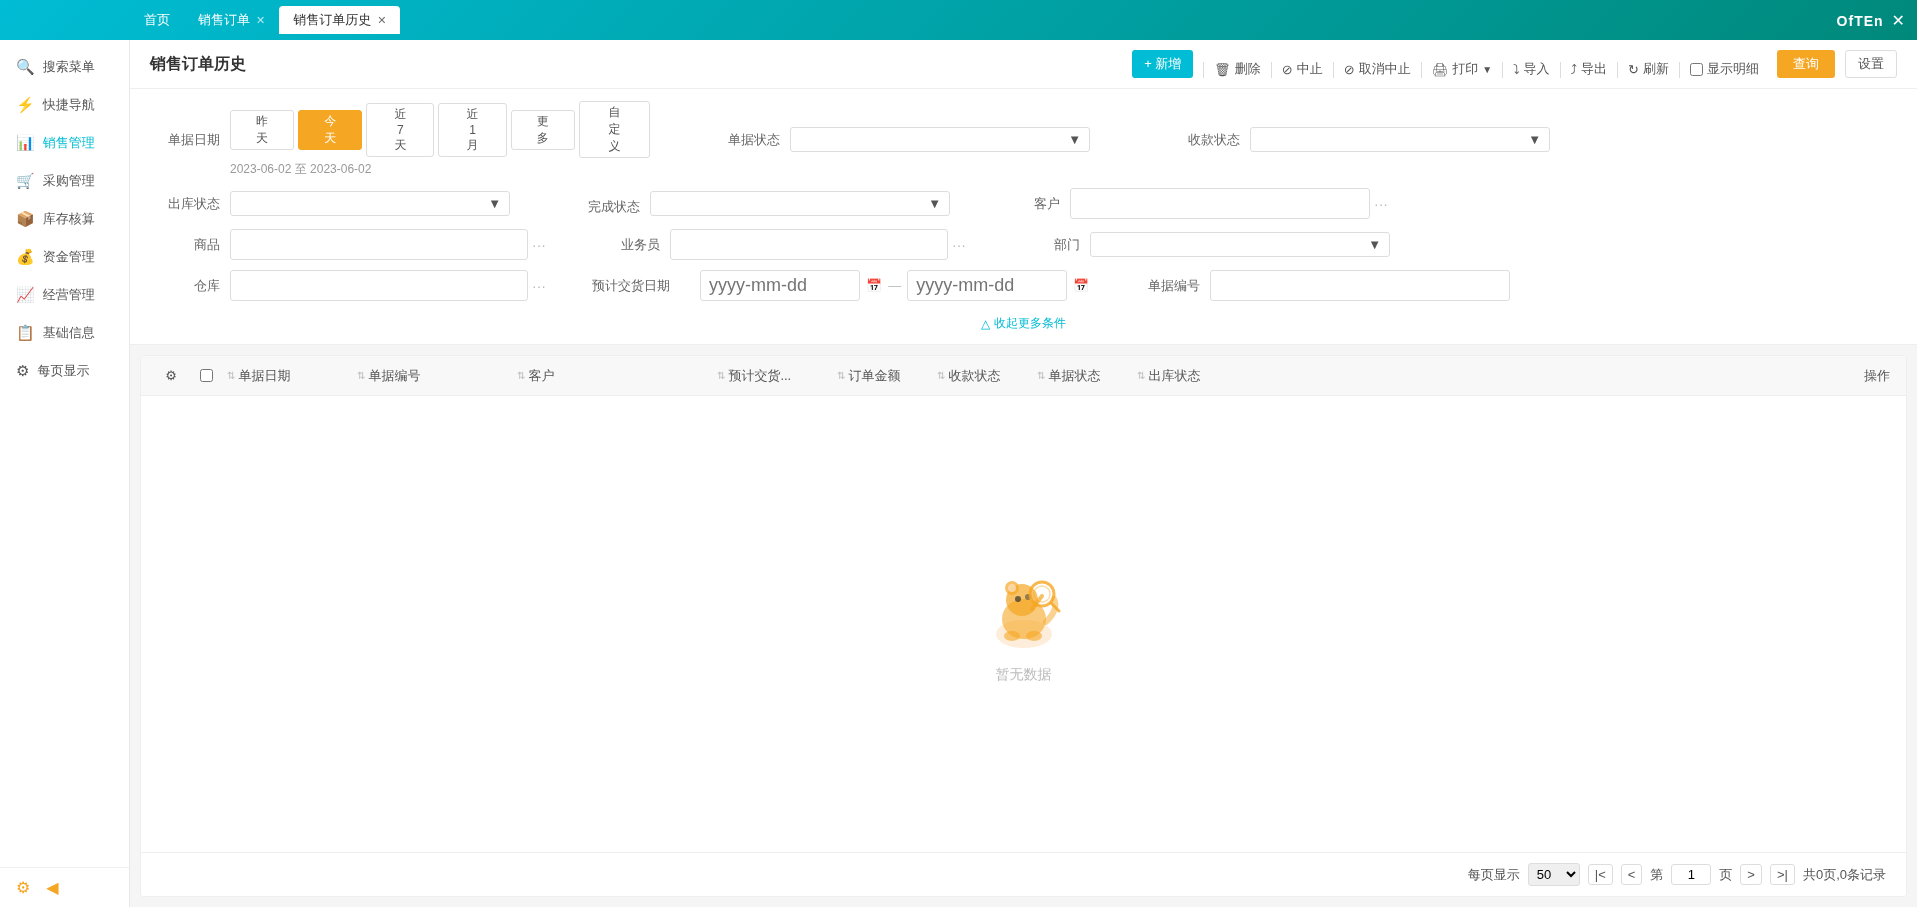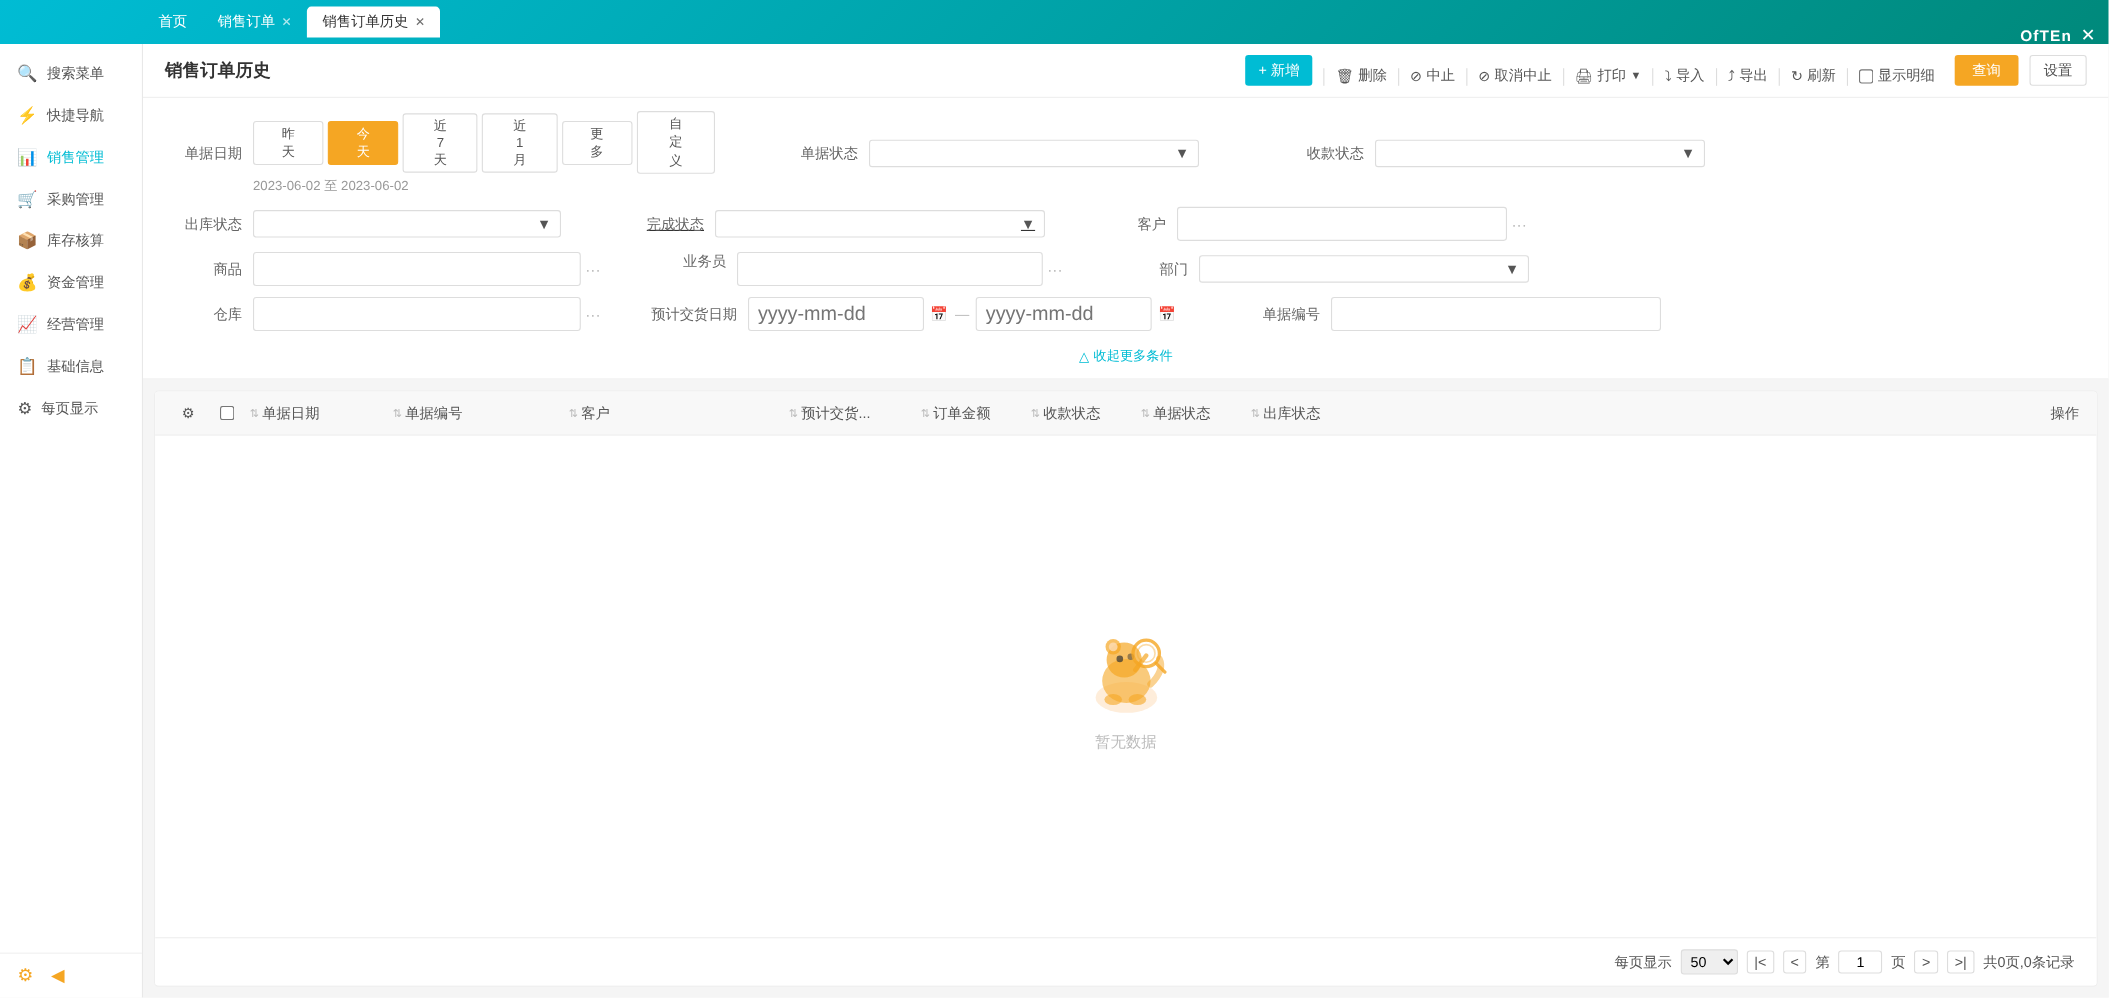--- a/index.html
+++ b/index.html
@@ -38,21 +38,20 @@
     .top-right {
       position: absolute;
       right: 12px;
       top: 50%;
       transform: translateY(-50%);
       display: flex;
       align-items: center;
       gap: 8px;
       color: #fff;
       font-size: 12px;
-      margin-top: 12px;
     }
     .brand-text {
       font-size: 14px;
       font-weight: bold;
       letter-spacing: 1px;
       color: #fff;
     }
 
     
     .layout {
@@ -485,21 +484,21 @@
         </div>
       </div>
 
       <div class="filter-row">
         <div class="filter-label">出库状态</div>
         <div class="select-control" style="max-width:280px;">
           <span></span>
           <span>▼</span>
         </div>
 
-        <div style="display:flex; align-items:center; flex:1; max-width:380px; margin-left:60px;text-decoration:underline;">
+        <div style="display:flex; align-items:flex-end; flex:1; max-width:380px; margin-left:60px;">
           <div class="filter-label">完成状态</div>
           <div class="select-control">
             <span></span>
             <span>▼</span>
           </div>
         </div>
 
         <div style="display:flex; align-items:center; flex:1; margin-left:40px;">
           <div class="filter-label">客户</div>
           <div style="display:flex; align-items:center; flex:1;">
@@ -509,21 +508,21 @@
         </div>
       </div>
 
       <div class="filter-row">
         <div class="filter-label">商品</div>
         <div style="display:flex; align-items:center; flex:1; max-width:320px;">
           <input class="input-control" style="flex: 1 1 0%;" type="text">
           <span class="dots-btn">···</span>
         </div>
 
-        <div style="display:flex; flex:1; margin-left:40px; max-width:380px;">
+        <div style="display:flex; align-items:center; flex:1; margin-left:40px; max-width:380px;">
           <div class="filter-label">业务员</div>
           <div style="display:flex; align-items:center; flex:1;">
             <input class="input-control" style="flex: 1 1 0%;" type="text">
             <span class="dots-btn">···</span>
           </div>
         </div>
 
         <div style="display:flex; align-items:center; flex:1; margin-left:40px;">
           <div class="filter-label">部门</div>
           <div class="select-control">
@@ -533,21 +532,21 @@
         </div>
       </div>
 
       <div class="filter-row">
         <div class="filter-label">仓库</div>
         <div style="display:flex; align-items:center; flex:1; max-width:320px;">
           <input class="input-control" style="flex: 1 1 0%;" type="text">
           <span class="dots-btn">···</span>
         </div>
 
-        <div style="display:flex; align-items:center; flex:1; margin-left:40px; max-width:500px;">
+        <div style="display:flex; align-items:center; flex:1; margin-left:40px; max-width:500px;gap:20px;">
           <div class="filter-label" style="width:90px;">预计交货日期</div>
           <div style="display:flex; align-items:center; gap:6px;">
             <input type="text" placeholder="yyyy-mm-dd" class="input-control" style="width: 130px;">
             <span style="color:#bbb;">📅</span>
             <span style="color:#bbb;">—</span>
             <input type="text" placeholder="yyyy-mm-dd" class="input-control" style="width: 130px;">
             <span style="color:#bbb;">📅</span>
           </div>
         </div>
 

